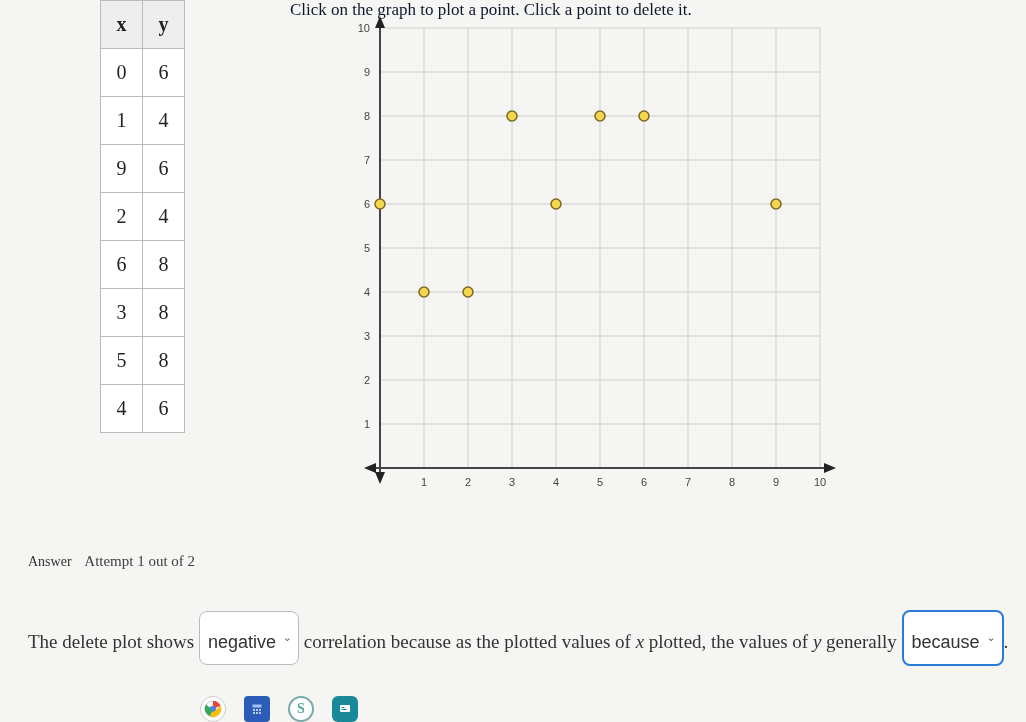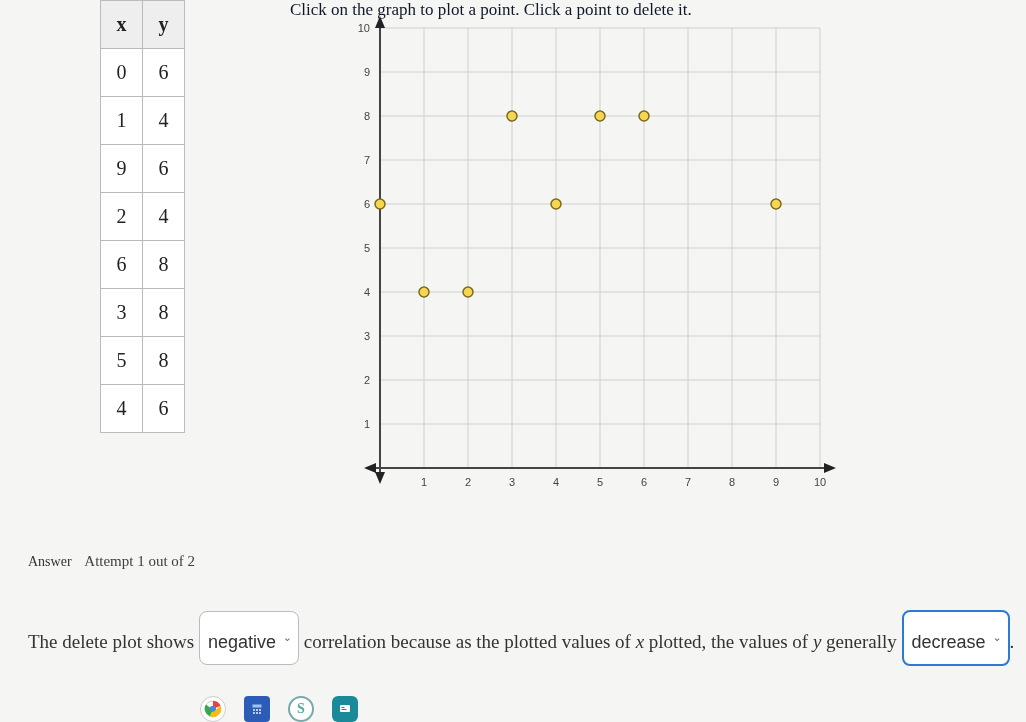--- a/index.html
+++ b/index.html
@@ -220,21 +220,21 @@
     <span class="attempt">Attempt 1 out of 2</span>
   </div>
   <div class="sentence">
     <span>The delete plot shows </span>
     <span class="select">
       <span>negative</span>
       <span class="chev">⌄</span>
     </span>
     <span> correlation because as the plotted values of </span><span class="mathvar">x</span><span> plotted, the values of </span><span class="mathvar">y</span><span> generally </span>
     <span class="select highlight">
-      <span>decrease</span>
+      <span>because</span>
       <span class="chev">⌄</span>
     </span><span>.</span>
   </div>
 </div>
 
 <div class="taskbar">
   <div class="tb-icon" style="background:#fff;border:1px solid #ccc;">
     <svg width="18" height="18" viewBox="0 0 18 18">
         <circle cx="9" cy="9" r="8" fill="#fff" stroke="#ccc"></circle>
         <circle cx="9" cy="9" r="3.2" fill="#4285f4"></circle>

